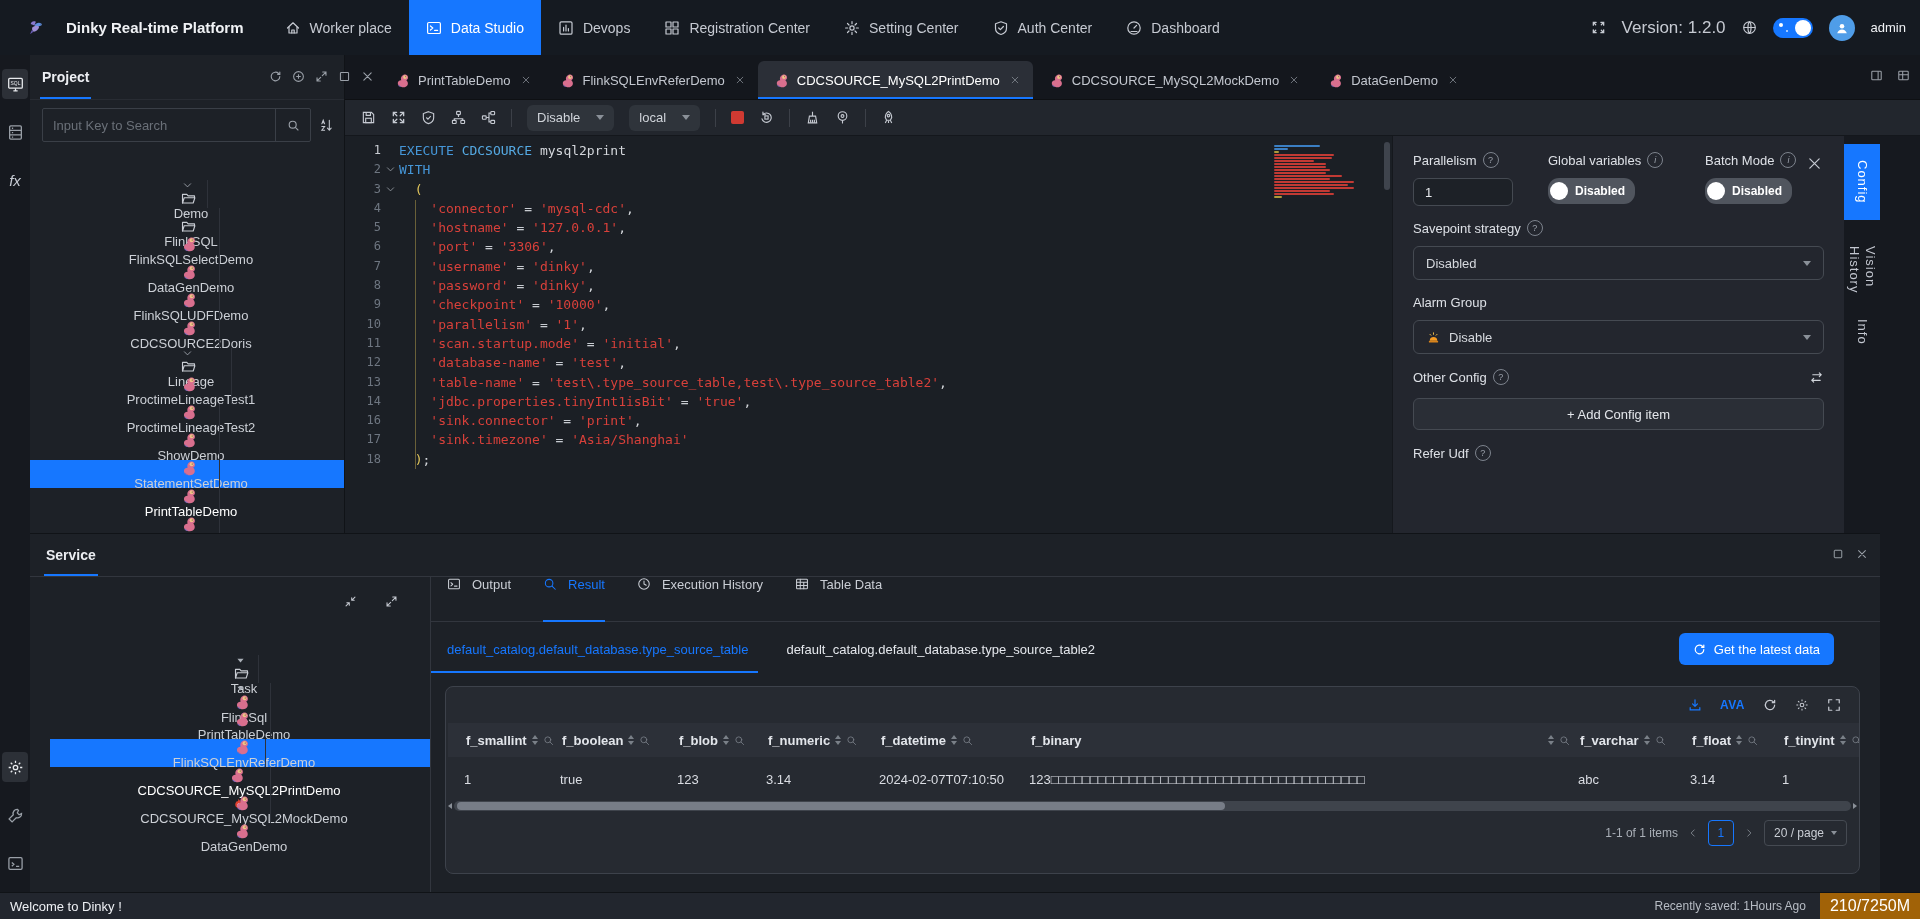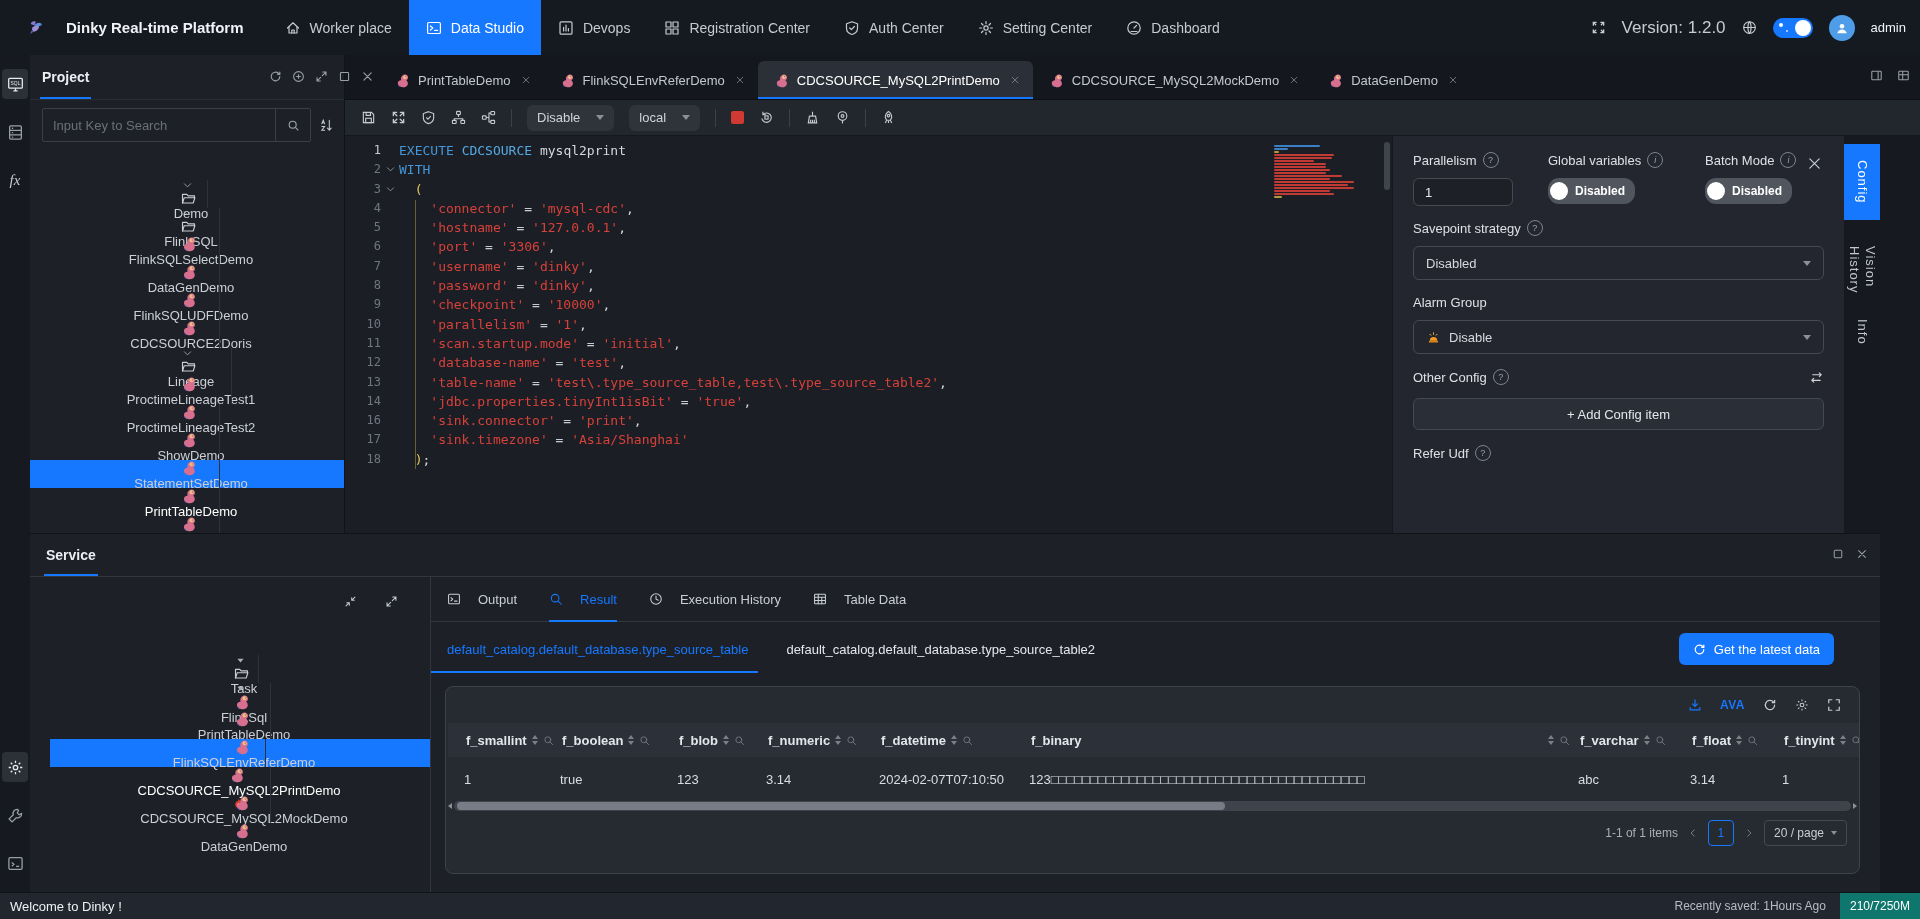--- a/index.html
+++ b/index.html
@@ -21,21 +21,21 @@
   .toggle .stars{position:absolute;left:6px;top:5px;width:4px;height:4px;border-radius:50%;background:#fff;box-shadow:6px 6px 0 -1px #cfe3ff;}
   .avatar{width:26px;height:26px;border-radius:50%;background:#4f9de8;display:flex;align-items:center;justify-content:center;color:#fff;}
   .admin{color:#f0f2f5;font-size:13px;}
 
   
   .left-rail{position:absolute;left:0;top:55px;width:30px;bottom:27px;background:#16191f;display:flex;flex-direction:column;align-items:center;padding:14px 0;box-sizing:border-box;gap:18px;}
   .rail-ic{color:#9aa0a8;width:26px;height:30px;display:flex;align-items:center;justify-content:center;border-radius:4px;}
   .rail-ic svg{width:17px;height:17px;}
   .rail-ic.active{background:#2c3037;color:#e8eaed;}
   .rail-spacer{flex:1;}
-  .fx{font-family:Liberation Serif, serif;font-style:italic;font-size:15px;color:#c6cad2;}
+  .fx{font-family:Liberation Sans, sans-serif;font-style:italic;font-size:15px;color:#c6cad2;}
 
   
   .project-panel{position:absolute;left:30px;top:55px;width:315px;height:478px;background:#1d2127;border-right:1px solid #101317;display:flex;flex-direction:column;box-sizing:border-box;}
   .pp-header{height:44px;display:flex;align-items:center;padding:0 12px;position:relative;border-bottom:1px solid #282c33;}
   .pp-title{font-weight:bold;color:#eceef2;font-size:14px;position:relative;}
   .pp-title::after{content:"";position:absolute;left:-2px;right:-2px;bottom:-14px;height:2px;background:#1677ff;}
   .pp-icons{position:absolute;right:-30px;top:15px;display:flex;gap:10px;color:#9aa0a8;z-index:6;}
   .pp-icons .icn svg{width:13px;height:13px;}
   .pp-search{display:flex;align-items:center;gap:8px;padding:8px 10px 4px 12px;}
   .search-box{flex:1;display:flex;align-items:center;height:32px;border:1px solid #3a3f47;border-radius:2px;overflow:hidden;}
@@ -132,21 +132,21 @@
   .lower-corner .icn svg{width:12px;height:12px;}
   .lower-body{flex:1;display:flex;min-height:0;}
   .svc-tree{width:401px;flex:none;border-right:1px solid #32363e;position:relative;padding-top:50px;box-sizing:border-box;}
   .svc-arrows{position:absolute;right:32px;top:18px;display:flex;gap:28px;color:#c6cad2;}
   .svc-arrows .icn svg{width:13px;height:13px;}
   .svc-tree .trow{margin-left:20px;}
   .svc-tree .trow.selected{margin-left:20px;padding-right:10px;}
 
   .result{flex:1;display:flex;flex-direction:column;min-width:0;}
   .rtabs{height:45px;display:flex;align-items:center;gap:32px;padding-left:16px;border-bottom:1px solid #32363e;font-size:13px;flex:none;box-sizing:border-box;}
-  .rtab{display:flex;gap:17px;align-items:center;color:#c9cdd4;height:100%;cursor:pointer;position:relative;}
+  .rtab{display:flex;gap:11px;align-items:flex-start;color:#c9cdd4;height:100%;cursor:pointer;position:relative;}
   .rtab .icn svg{width:14px;height:14px;}
   .rtab.active{color:#1677ff;}
   .rtab.active::after{content:"";position:absolute;bottom:-1px;left:0;right:0;height:2px;background:#1677ff;}
   .subtabs{height:54px;display:flex;align-items:center;gap:38px;padding-left:16px;position:relative;flex:none;}
   .subtab{font-size:13px;color:#e4e7ec;cursor:pointer;position:relative;white-space:nowrap;}
   .subtab.active{color:#1677ff;}
   .subtab.active::after{content:"";position:absolute;left:-16px;right:-10px;bottom:-16px;height:2px;background:#1677ff;}
   .latest-btn{position:absolute;right:46px;top:11px;height:32px;background:#1677ff;border:none;border-radius:6px;color:#fff;display:flex;align-items:center;gap:8px;padding:15px 14px;font-size:13px;cursor:pointer;font-family:"Liberation Sans",sans-serif;}
   .latest-btn .icn svg{width:13px;height:13px;}
 
@@ -175,21 +175,21 @@
   .pager{display:flex;align-items:center;justify-content:flex-end;gap:10px;height:44px;padding-right:12px;color:#aab0b8;font-size:12px;flex:none;}
   .pg-arrow{color:#7a8088;} .pg-arrow svg{width:10px;height:10px;}
   .pgnum{width:24px;height:24px;border:1px solid #1677ff;color:#1677ff;border-radius:4px;display:flex;align-items:center;justify-content:center;font-size:12px;}
   .pgsize{height:24px;border:1px solid #454a52;border-radius:4px;display:flex;align-items:center;gap:7px;padding:0 9px;color:#c9cdd4;}
   .chev.sm{border-left-width:3.5px;border-right-width:3.5px;border-top-width:4px;}
 
   
   .statusbar{position:absolute;left:0;right:0;bottom:0;height:27px;background:#22262e;display:flex;align-items:center;padding-left:10px;font-size:13px;color:#eef0f4;border-top:1px solid #101317;box-sizing:border-box;}
   .sb-right{margin-left:auto;display:flex;align-items:center;height:100%;}
   .sb-saved{color:#b7bcc4;font-size:12px;margin-right:14px;}
-  .sb-mem{background:#0f766e;color:#fff;font-size:12px;height:100%;display:flex;align-items:center;padding:0 10px;}
+  .sb-mem{background:#a16207;color:#fff;font-size:16px;height:100%;display:flex;align-items:center;padding:0 10px;}
 </style>
 </head>
 <body>
 
 <div class="app">
 
   <header class="topnav">
     <span class="icn logo">
       <svg viewBox="0 0 44 44">
         <path d="M20 5 C12 2 6 6 5 12 L16 16 Z" fill="#8a79d0"></path>
@@ -236,34 +236,34 @@
               <rect x="9" y="2" width="5" height="5"></rect>
               <rect x="2" y="9" width="5" height="5"></rect>
               <rect x="9" y="9" width="5" height="5"></rect>
             </svg>
           </span>
           <span>Registration Center</span>
         </div>
         <div class="nav-item">
           <span class="icn ">
             <svg viewBox="0 0 16 16" stroke="currentColor" stroke-width="1.2" fill="none" stroke-linecap="round" stroke-linejoin="round">
-              <path d="M8 1.8l5.5 2v4.4c0 3.2-2.3 5.4-5.5 6.3-3.2-.9-5.5-3.1-5.5-6.3V3.8z"></path>
-              <path d="M5.7 8l1.7 1.7 3-3.2"></path>
-            </svg>
-          </span>
-          <span>Auth Center</span>
+              <circle cx="8" cy="8" r="2.1"></circle>
+              <path d="M8 1.6v2.1M8 12.3v2.1M1.6 8h2.1M12.3 8h2.1M3.5 3.5l1.5 1.5M11 11l1.5 1.5M12.5 3.5L11 5M5 11l-1.5 1.5"></path>
+            </svg>
+          </span>
+          <span>Setting Center</span>
         </div>
         <div class="nav-item">
           <span class="icn ">
             <svg viewBox="0 0 16 16" stroke="currentColor" stroke-width="1.2" fill="none" stroke-linecap="round" stroke-linejoin="round">
-              <circle cx="8" cy="8" r="2.1"></circle>
-              <path d="M8 1.6v2.1M8 12.3v2.1M1.6 8h2.1M12.3 8h2.1M3.5 3.5l1.5 1.5M11 11l1.5 1.5M12.5 3.5L11 5M5 11l-1.5 1.5"></path>
-            </svg>
-          </span>
-          <span>Setting Center</span>
+              <path d="M8 1.8l5.5 2v4.4c0 3.2-2.3 5.4-5.5 6.3-3.2-.9-5.5-3.1-5.5-6.3V3.8z"></path>
+              <path d="M5.7 8l1.7 1.7 3-3.2"></path>
+            </svg>
+          </span>
+          <span>Auth Center</span>
         </div>
         <div class="nav-item">
           <span class="icn ">
             <svg viewBox="0 0 16 16" stroke="currentColor" stroke-width="1.2" fill="none" stroke-linecap="round" stroke-linejoin="round">
               <circle cx="8" cy="8" r="6.2"></circle>
               <path d="M8 8l2.6-2.6M5 11.5h6"></path>
             </svg>
           </span>
           <span>Dashboard</span>
         </div>

